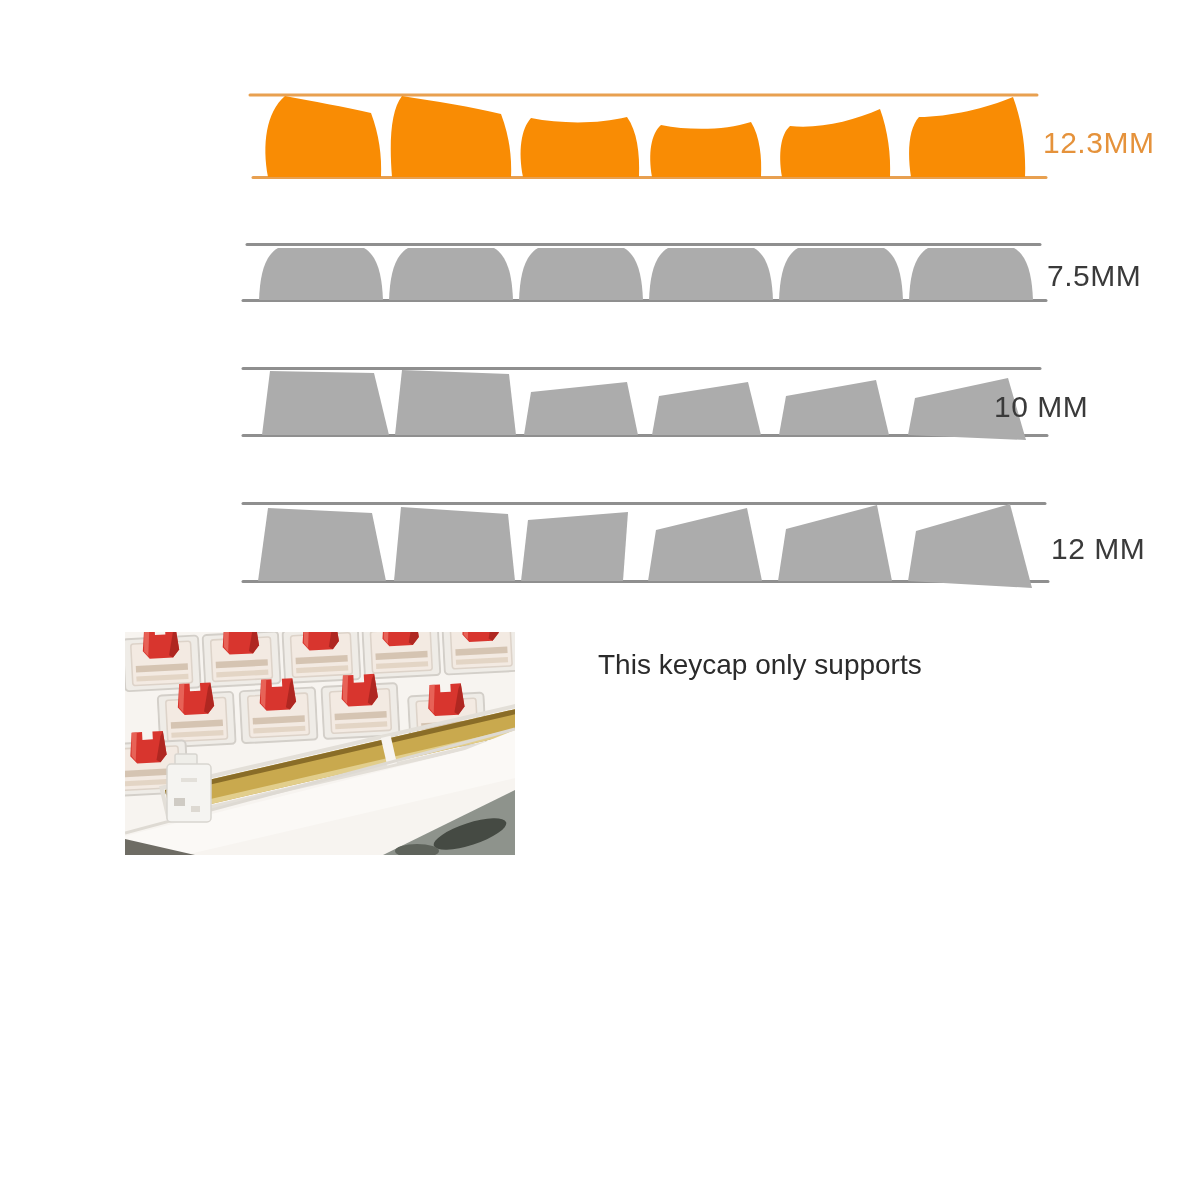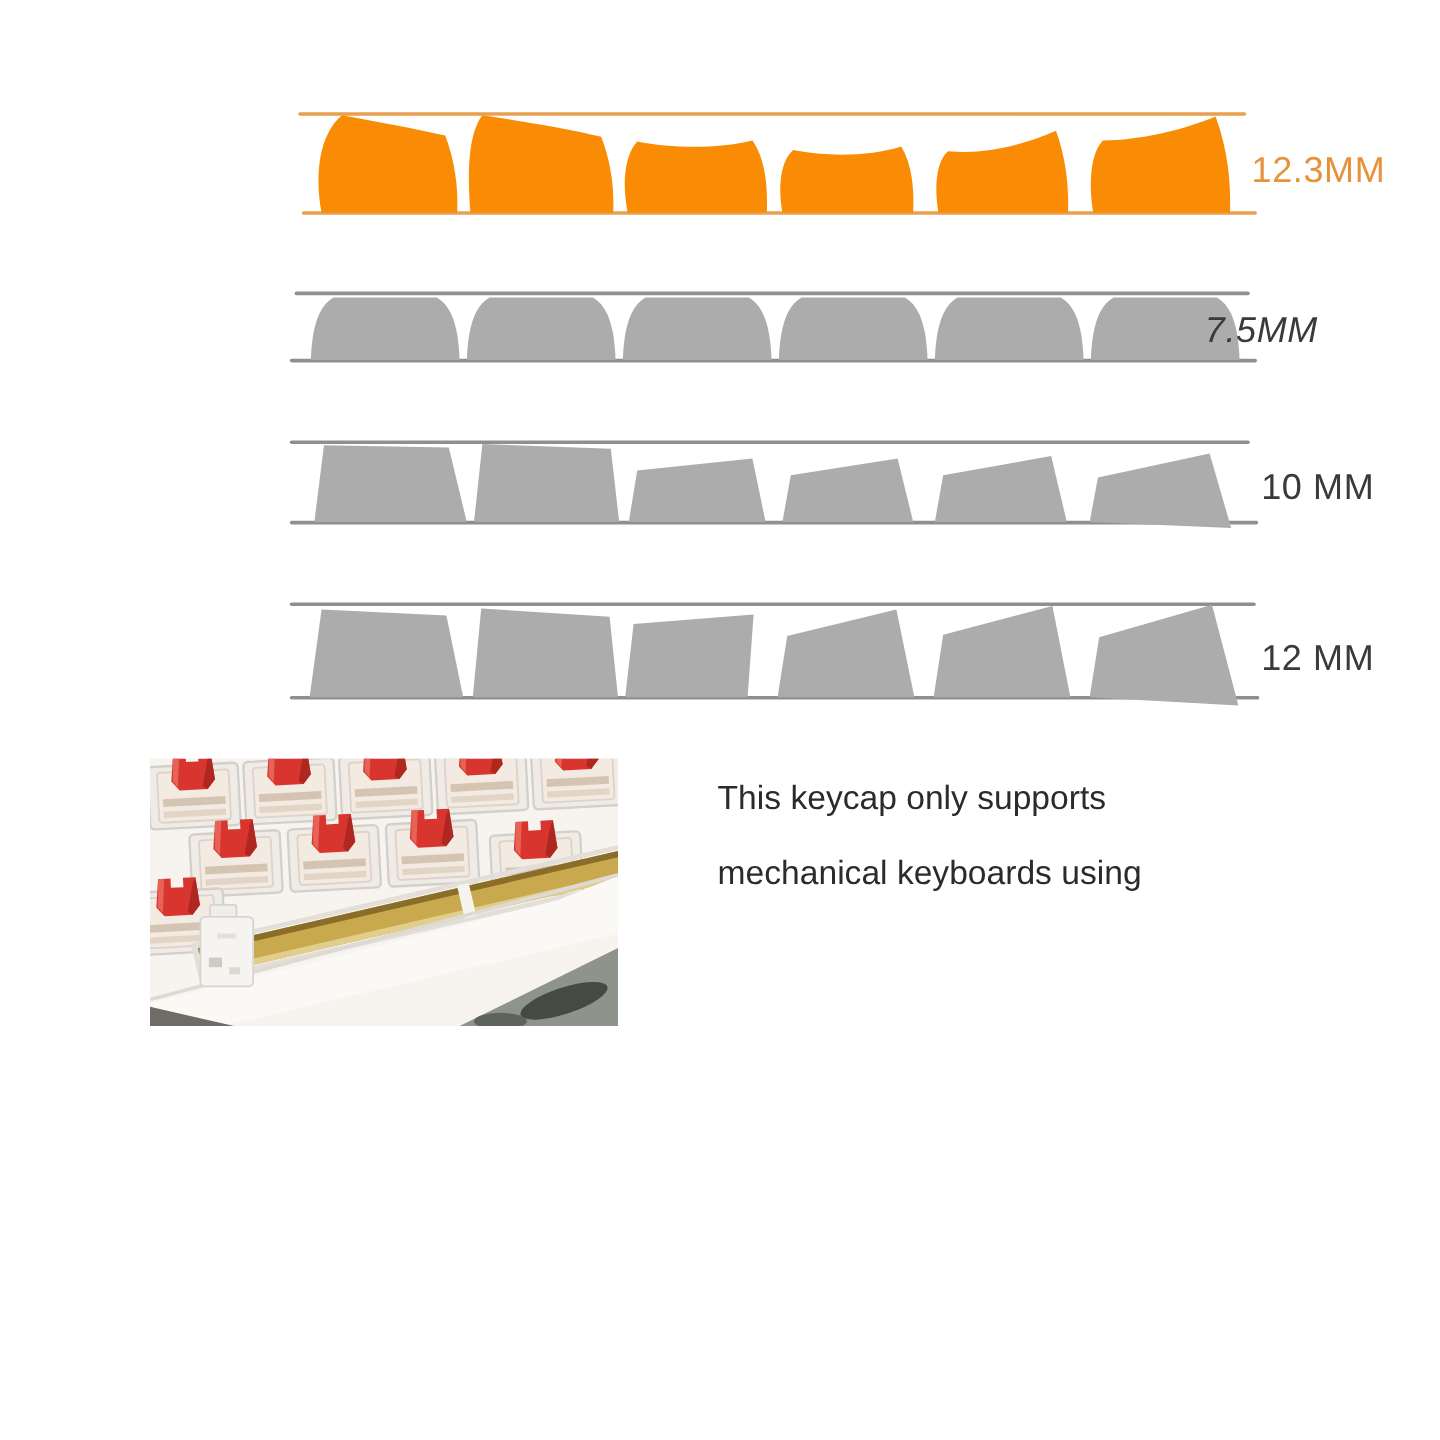--- a/index.html
+++ b/index.html
@@ -4,22 +4,22 @@
 <style>
   html,body{margin:0;padding:0;background:#ffffff;}
   .canvas{position:relative;width:1200px;height:1010px;background:#ffffff;overflow:hidden;
           font-family:"Liberation Sans", sans-serif;}
   .rows-svg{position:absolute;left:0;top:0;}
   .rows-svg line{stroke-width:3;stroke-linecap:round;}
   .mm-label{position:absolute;font-size:30px;letter-spacing:0.5px;white-space:nowrap;}
   .label-orange{color:#E5923B;}
   .label-gray{color:#3A3A3A;}
   .lbl-1{left:1043px;top:126px;}
-  .lbl-2{left:1004px;top:259px;font-style:italic;}
-  .lbl-3{left:1051px;top:390px;}
+  .lbl-2{left:1047px;top:259px;}
+  .lbl-3{left:994px;top:390px;}
   .lbl-4{left:1051px;top:532px;}
   .photo{position:absolute;left:125px;top:632px;width:390px;height:223px;overflow:hidden;background:#F7F4F0;}
   .caption{position:absolute;left:598px;top:633px;width:570px;
            font-size:28px;line-height:63px;color:#2B2B2B;}
   .caption .cap-line{white-space:nowrap;}
 </style>
 </head>
 <body>
 
 <div class="canvas">
@@ -126,16 +126,15 @@
         <rect x="0" y="10" width="44" height="58" rx="4" fill="#F5F4F1" stroke="#D8D5CF" stroke-width="1.5"></rect>
         <rect x="7" y="44" width="11" height="8" fill="#CFCBC4"></rect>
         <rect x="24" y="52" width="9" height="6" fill="#DDD9D2"></rect>
         <rect x="14" y="24" width="16" height="4" fill="#E3E0DA"></rect>
       </g>
     </svg>
   </div>
 
   <div class="caption">
     <div class="cap-line">This keycap only supports</div>
-    <div class="cap-line">mechanical keyboards using</div>
   </div>
 
 </div>
 
 </body></html>

